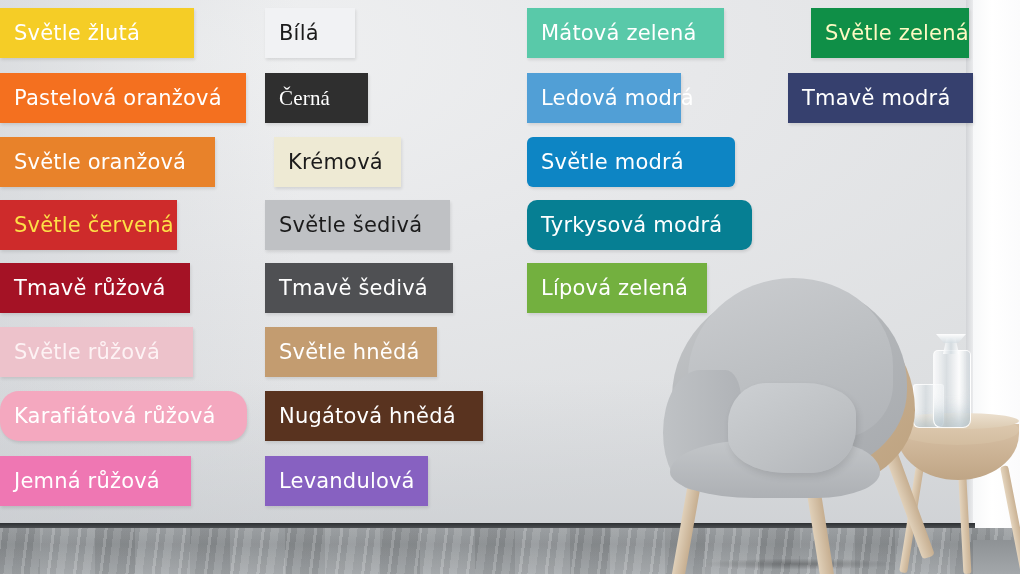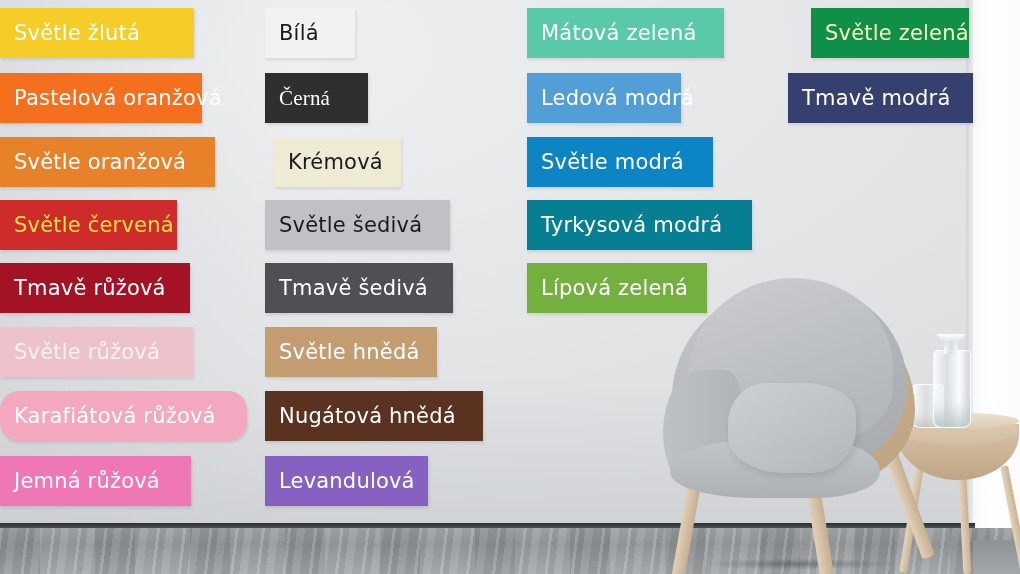--- a/index.html
+++ b/index.html
@@ -191,36 +191,36 @@
   <div class="cleg c"></div>
   <div class="chair-shell-wood"></div>
   <div class="chair-shell"></div>
   <div class="chair-back"></div>
   <div class="chair-armL"></div>
   <div class="chair-seat"></div>
   <div class="chair-cushion"></div>
 
   <div id="labels">
       <div class="label" style="left: 0px; top: 8px; width: 194px; background: rgb(245, 205, 38); color: rgb(255, 255, 255);">Světle žlutá</div>
-      <div class="label" style="left: 0px; top: 73px; width: 202px; background: rgb(244, 112, 31); color: rgb(255, 255, 255);">Pastelová oranžová</div>
+      <div class="label" style="left: 0px; top: 73px; width: 246px; background: rgb(244, 112, 31); color: rgb(255, 255, 255);">Pastelová oranžová</div>
       <div class="label" style="left: 0px; top: 137px; width: 215px; background: rgb(232, 130, 42); color: rgb(255, 255, 255);">Světle oranžová</div>
       <div class="label" style="left: 0px; top: 200px; width: 177px; background: rgb(206, 43, 43); color: #fde047;">Světle červená</div>
       <div class="label" style="left: 0px; top: 263px; width: 190px; background: rgb(164, 18, 37); color: rgb(255, 255, 255);">Tmavě růžová</div>
       <div class="label" style="left: 0px; top: 327px; width: 193px; background: rgb(237, 194, 203); color: rgb(253, 242, 244);">Světle růžová</div>
       <div class="label" style="left: 0px; top: 391px; width: 247px; background: rgb(244, 168, 191); color: rgb(255, 255, 255); border-radius: 19px;">Karafiátová růžová</div>
       <div class="label" style="left: 0px; top: 456px; width: 191px; background: rgb(239, 119, 179); color: rgb(255, 255, 255);">Jemná růžová</div>
       <div class="label" style="left: 265px; top: 8px; width: 90px; background: rgb(241, 242, 244); color: rgb(27, 27, 27);">Bílá</div>
       <div class="label" style="left: 265px; top: 73px; width: 103px; background: rgb(47, 47, 47); color: rgb(255, 255, 255); font-family: Liberation Serif, serif;">Černá</div>
       <div class="label" style="left: 265px; top: 137px; width: 127px; background: rgb(238, 234, 212); color: rgb(27, 27, 27); margin-left: 9px;">Krémová</div>
       <div class="label" style="left: 265px; top: 200px; width: 185px; background: rgb(191, 193, 196); color: rgb(27, 27, 27);">Světle šedivá</div>
       <div class="label" style="left: 265px; top: 263px; width: 188px; background: rgb(79, 80, 83); color: rgb(255, 255, 255);">Tmavě šedivá</div>
       <div class="label" style="left: 265px; top: 327px; width: 172px; background: rgb(195, 156, 112); color: rgb(255, 255, 255);">Světle hnědá</div>
       <div class="label" style="left: 265px; top: 391px; width: 218px; background: rgb(89, 51, 31); color: rgb(255, 255, 255);">Nugátová hnědá</div>
       <div class="label" style="left: 265px; top: 456px; width: 163px; background: rgb(135, 97, 193); color: rgb(255, 255, 255);">Levandulová</div>
       <div class="label" style="left: 527px; top: 8px; width: 197px; background: rgb(89, 201, 169); color: rgb(255, 255, 255);">Mátová zelená</div>
       <div class="label" style="left: 527px; top: 73px; width: 154px; background: rgb(81, 159, 214); color: rgb(255, 255, 255);">Ledová modrá</div>
-      <div class="label" style="left: 527px; top: 137px; width: 186px; background: rgb(13, 133, 196); color: rgb(255, 255, 255);">Světle modrá</div>
-      <div class="label" style="left: 527px; top: 200px; width: 225px; background: rgb(6, 127, 147); color: rgb(255, 255, 255);">Tyrkysová modrá</div>
+      <div class="label" style="left: 527px; top: 137px; width: 208px; background: rgb(13, 133, 196); color: rgb(255, 255, 255); border-radius: 6px;">Světle modrá</div>
+      <div class="label" style="left: 527px; top: 200px; width: 225px; background: rgb(6, 127, 147); color: rgb(255, 255, 255); border-radius: 10px;">Tyrkysová modrá</div>
       <div class="label" style="left: 527px; top: 263px; width: 180px; background: rgb(115, 176, 63); color: rgb(255, 255, 255);">Lípová zelená</div>
       <div class="label" style="left: 788px; top: 8px; width: 158px; background: rgb(15, 143, 71); color: #fef9c3; margin-left: 23px;">Světle zelená</div>
       <div class="label" style="left: 788px; top: 73px; width: 185px; background: rgb(54, 64, 110); color: rgb(255, 255, 255);">Tmavě modrá</div>
     </div>
 </div>
 
 </body></html>

